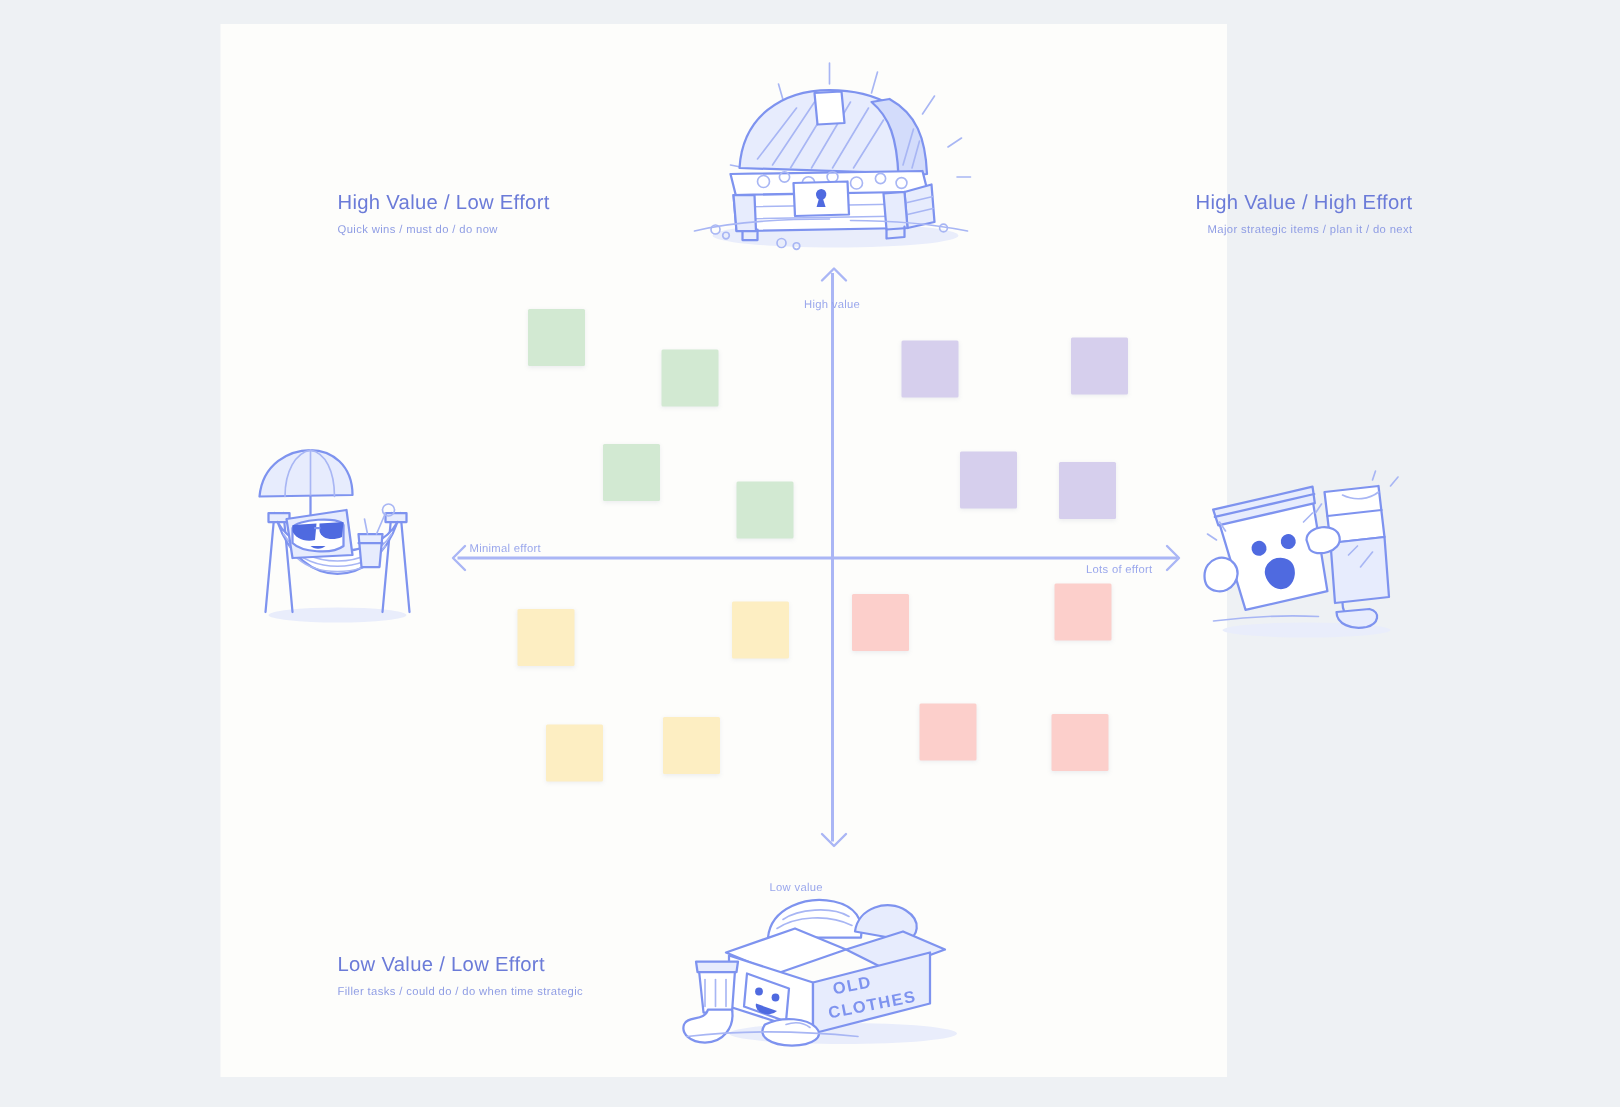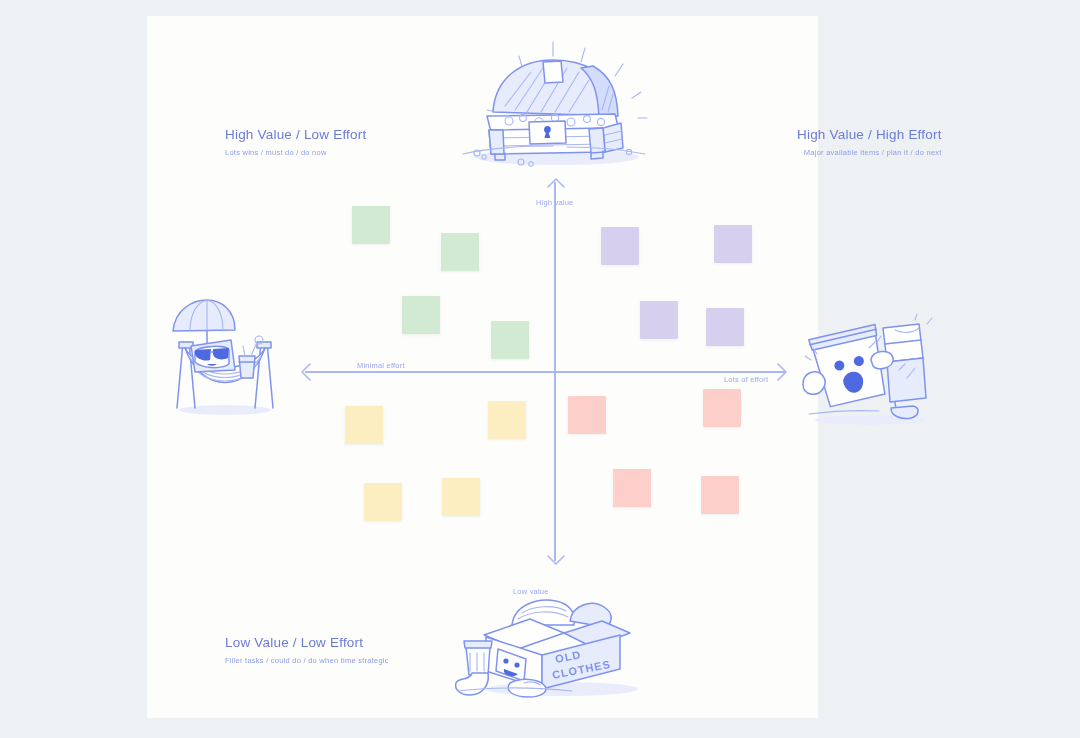--- a/index.html
+++ b/index.html
@@ -42,21 +42,21 @@
   }
   .axis-cap{position:absolute;color:#aab6f5;}
   #cap-left{left:153px;top:347px;}
   #cap-right{left:629px;top:347px;}
   #cap-up{left:400px;top:161px;}
   #cap-down{left:400px;top:538px;}
   .axis-tick{
     position:absolute;font-size:7.5px;color:#9aa7ec;letter-spacing:.2px;
     white-space:nowrap;
   }
-  #tick-minimal{left:166px;top:345px;margin-left:44px;}
+  #tick-minimal{left:166px;top:345px;}
   #tick-lots{left:577px;top:359px;}
   #tick-high{left:364px;top:182px;padding-left:25px;}
   #tick-low{left:366px;top:543px;margin-top:28px;}
 
   
   .note{
     position:absolute;width:38px;height:38px;border-radius:1px;
     box-shadow:0 1px 3px rgba(120,130,160,.13);
   }
 
@@ -75,26 +75,26 @@
     fill:#7e93ef;letter-spacing:1px;
   }
 </style>
 </head>
 <body>
 
 <div id="board">
 
   <div class="quad-label" id="lbl-hvle">
     <div class="quad-title">High Value / Low Effort</div>
-    <div class="quad-sub">Lots wins / must do / do now</div>
+    <div class="quad-sub">Quick wins / must do / do now</div>
   </div>
 
   <div class="quad-label" id="lbl-hvhe">
     <div class="quad-title">High Value / High Effort</div>
-    <div class="quad-sub">Major available items / plan it / do next</div>
+    <div class="quad-sub">Major strategic items / plan it / do next</div>
   </div>
 
   <div class="quad-label" id="lbl-lvle">
     <div class="quad-title">Low Value / Low Effort</div>
     <div class="quad-sub">Filler tasks / could do / do when time strategic</div>
   </div>
 
 
   <div id="axis-h"></div>
   <div id="axis-v"></div>

